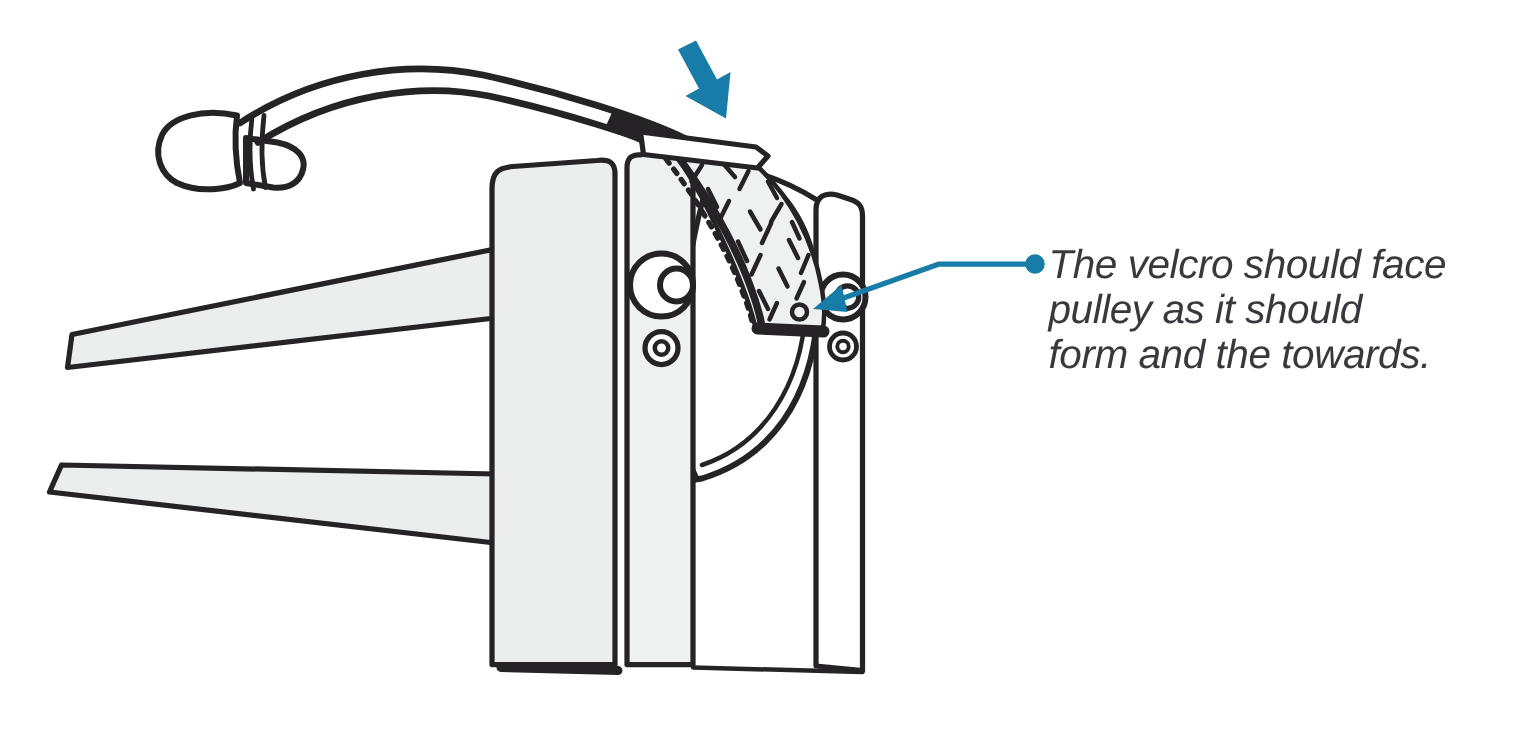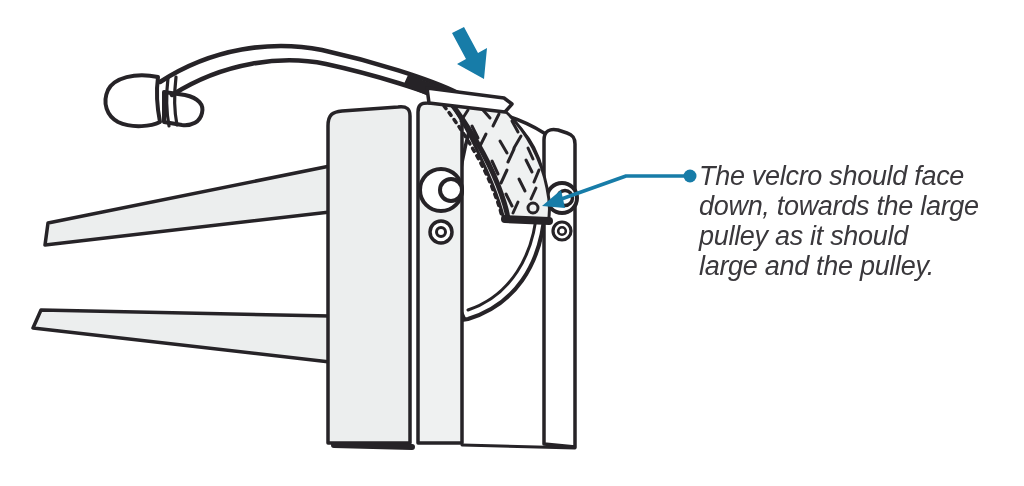--- a/index.html
+++ b/index.html
@@ -108,18 +108,17 @@
       <g stroke="#177CA8" stroke-width="3.5">
         <path d="M690,176 L626,176 L553,202"></path>
       </g>
       <path fill="#177CA8" d="M542,206 L561,190 L565,208 Z"></path>
       <circle cx="690" cy="176" r="6.5" fill="#177CA8"></circle>
     </g>
   </svg>
 
   <div class="annotation">
     <span class="line">The velcro should face</span>
-    <span class="line">down, towards the large</span>
     <span class="line">pulley as it should</span>
-    <span class="line">large and the pulley.</span>
+    <span class="line">form and the towards.</span>
   </div>
 
 </div>
 
 </body></html>

